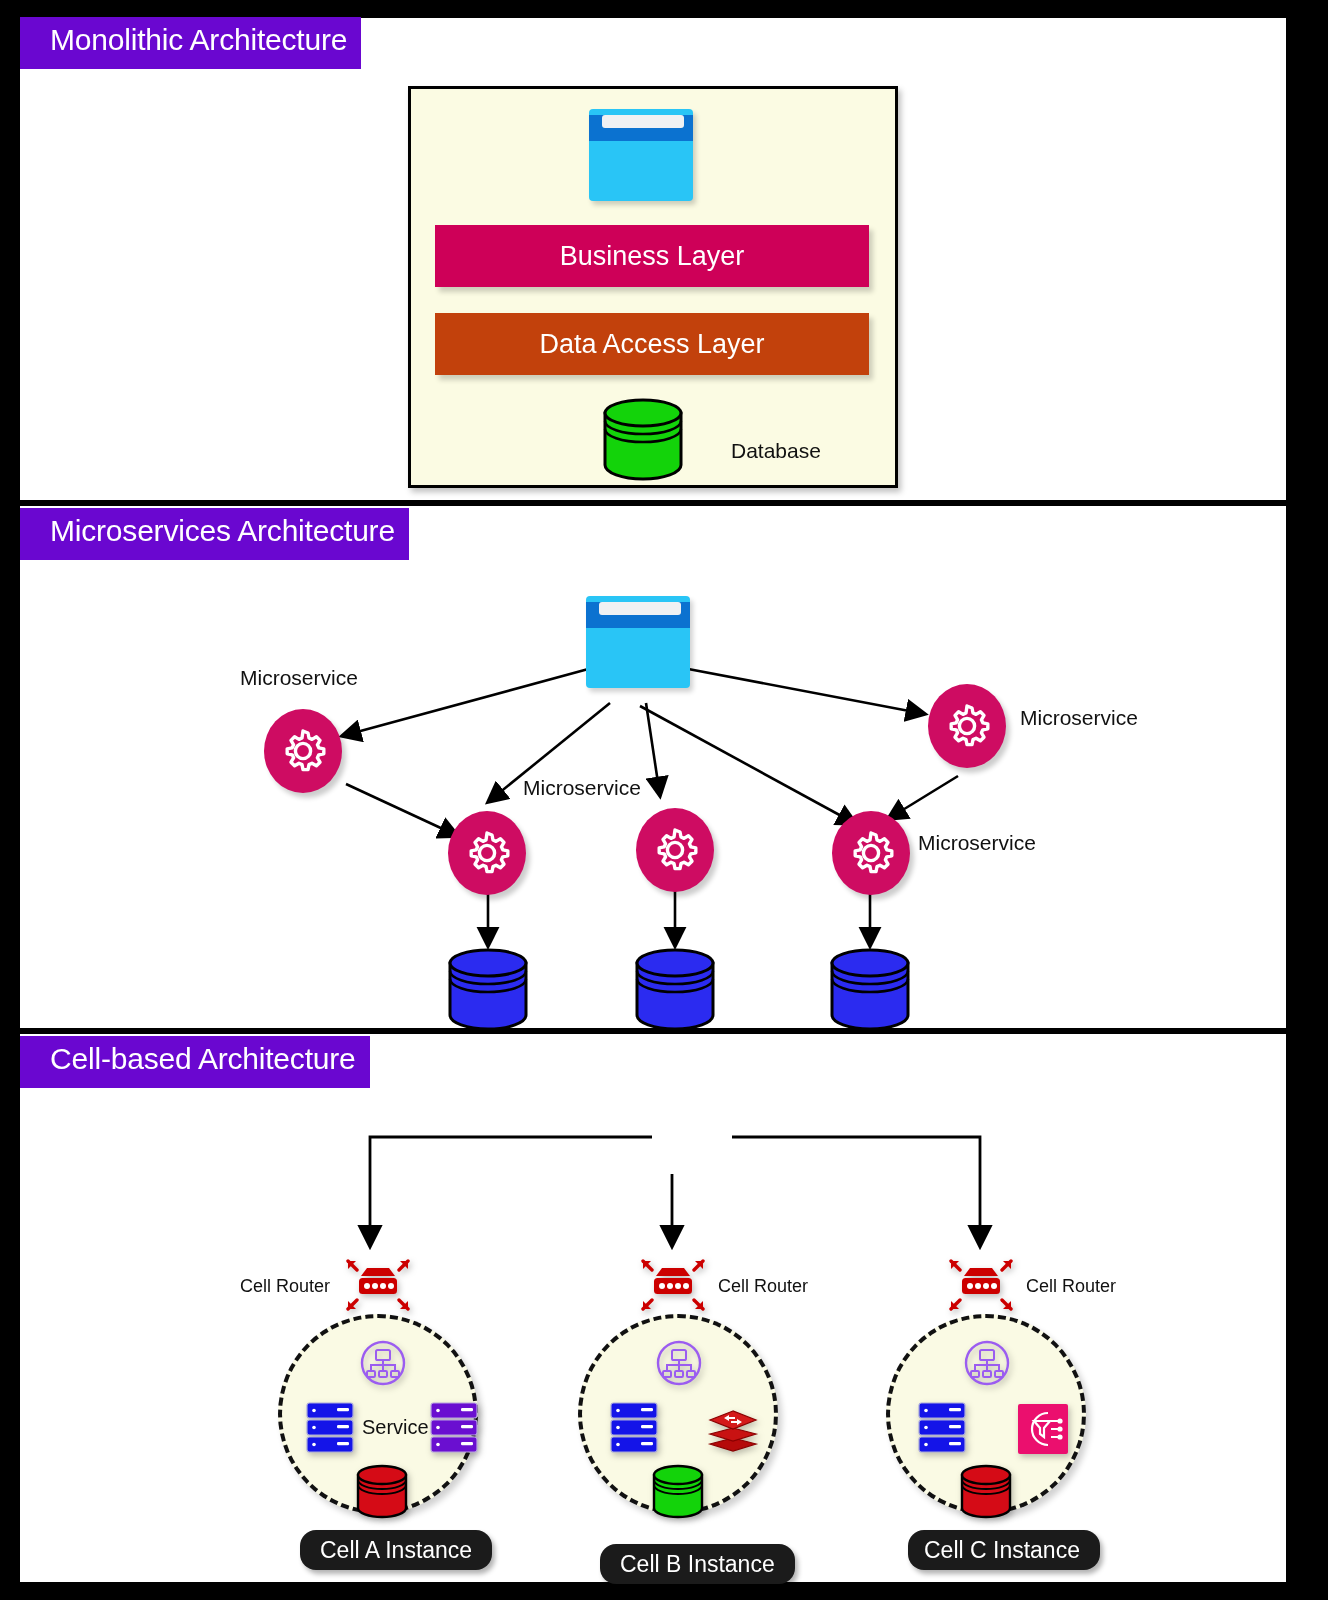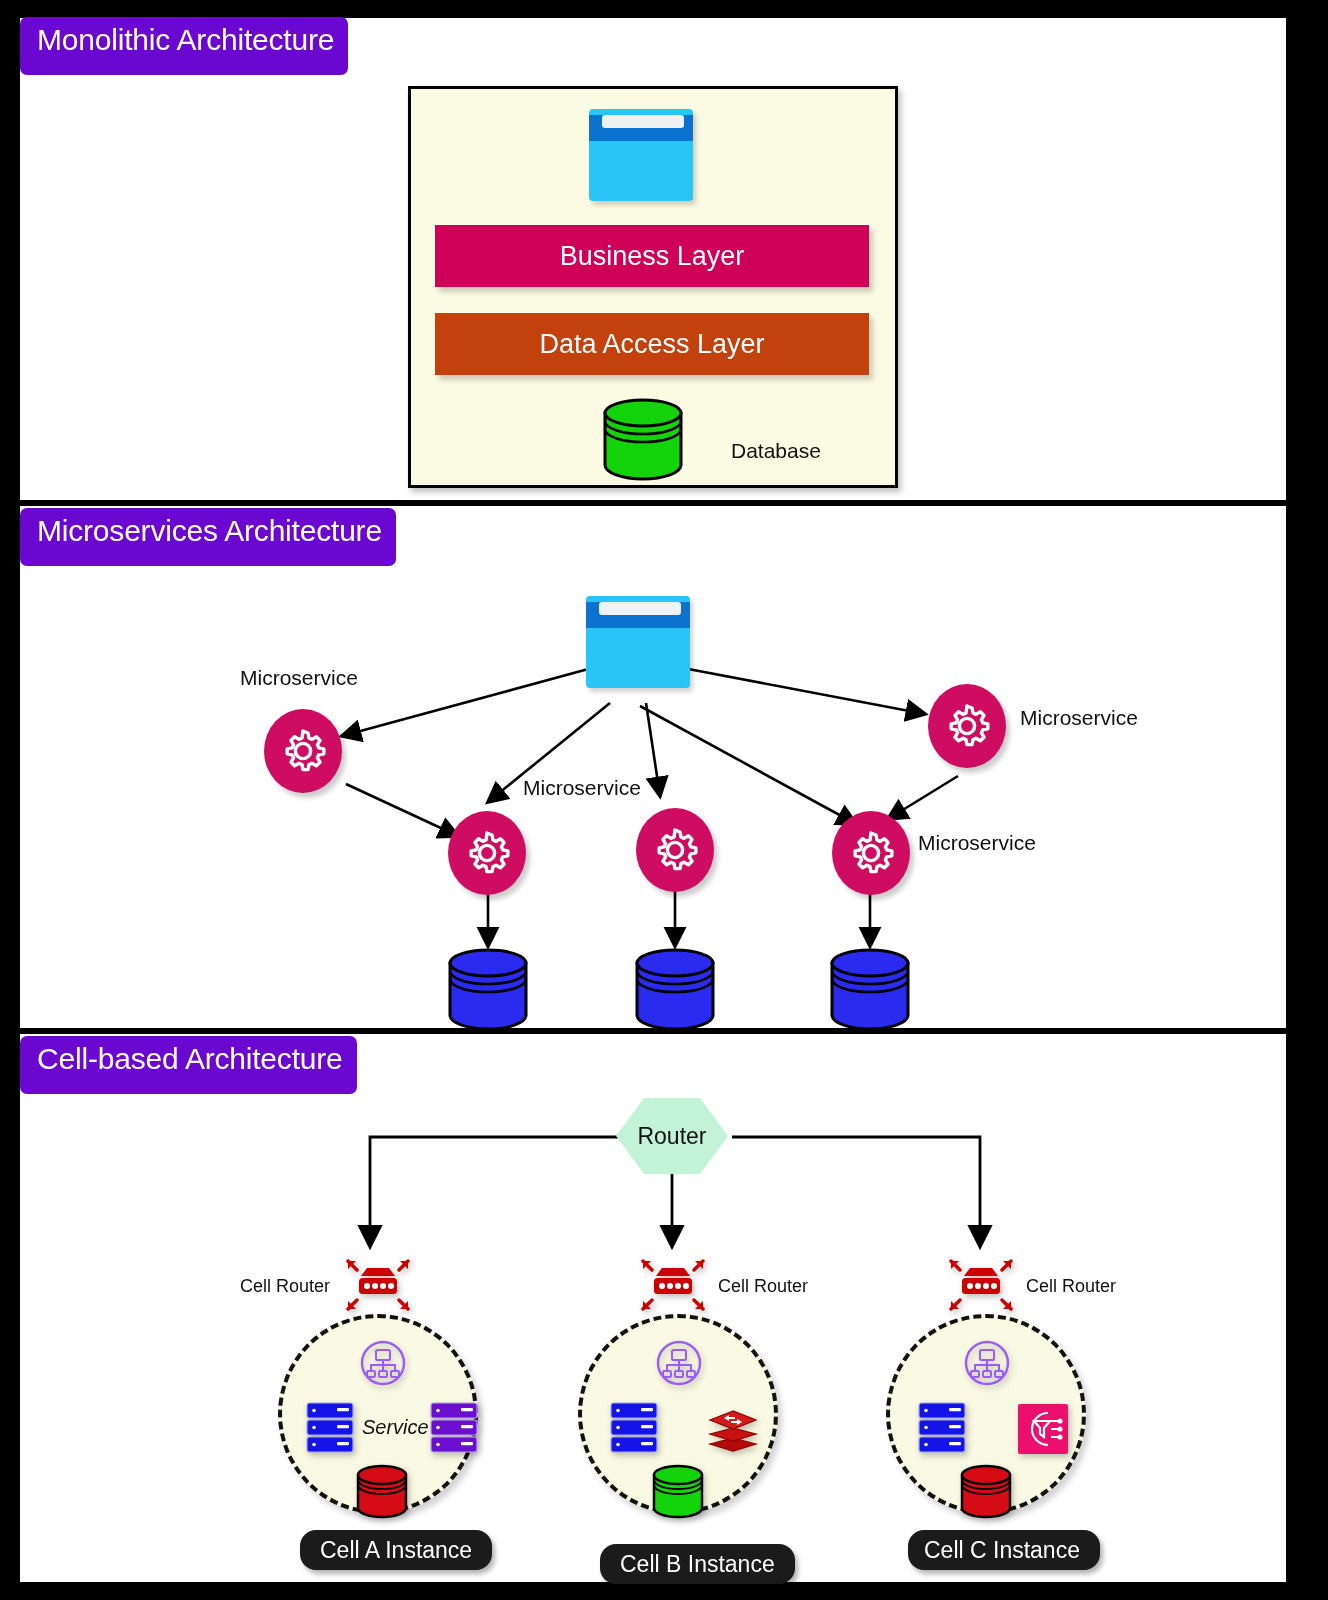--- a/index.html
+++ b/index.html
@@ -7,24 +7,23 @@
     font-family:"Liberation Sans", sans-serif;
     width:1328px;height:1600px;position:relative;overflow:hidden;
   }
   .frame{
     position:absolute;left:20px;top:18px;width:1266px;height:1564px;
     background:#fff;box-sizing:border-box;
   }
   .divider{position:absolute;left:0;width:100%;height:6px;background:#000;}
   .badge{
     position:absolute;background:#6A07D0;color:#fff;
-    font-size:30px;line-height:46px;height:58px;
-    padding:0 14px 0 17px;white-space:nowrap;z-index:30;
+    font-size:30px;line-height:46px;height:52px;
+    padding:0 14px 0 30px;white-space:nowrap;z-index:30;
     letter-spacing:-0.2px;
-    border-radius:7px;
   }
   .sec{position:absolute;left:0;width:100%;}
 
   
   .browser{
     position:absolute;width:104px;height:92px;border-radius:4px;
     background:#29C5F6;box-shadow:3px 4px 5px rgba(0,0,0,.18);overflow:hidden;
   }
   .browser .bar{height:26px;background:#0B72D0;}
   .browser .bar i{
@@ -233,24 +232,20 @@
           <path d="M0,0 L9,4.5 L0,9 z" fill="#000"></path>
         </marker>
       </defs>
       <g stroke="#000" stroke-width="2.8" fill="none">
         <path d="M632 103 L350 103 L350 212" marker-end="url(#ah2)"></path>
         <path d="M652 140 L652 212" marker-end="url(#ah2)"></path>
         <path d="M712 103 L960 103 L960 212" marker-end="url(#ah2)"></path>
       </g>
     </svg>
 
-    <div class="hexrouter" style="left:596px;top:64px;">
-      <div class="hx"></div>
-      <span>Router</span>
-    </div>
 
     <div class="cell" style="left:250px;top:222px;">
       <div class="icn" style="left:75px;top:0;">
         <svg width="66" height="58" viewBox="0 0 66 58">
           <g fill="#CC0000">
             <path d="M16 20 l6-8 h22 l6 8 z"></path>
             <rect x="14" y="22" width="38" height="16" rx="3.5"></rect>
           </g>
           <g fill="#fff">
             <circle cx="22" cy="30" r="3"></circle>
@@ -298,21 +293,21 @@
             <circle cx="8" cy="8.5" r="1.8"></circle>
               <circle cx="8" cy="25.5" r="1.8"></circle>
               <circle cx="8" cy="42.5" r="1.8"></circle>
             <rect x="31" y="6" width="12" height="3.2" rx="1.2"></rect>
             <rect x="31" y="23" width="12" height="3.2" rx="1.2"></rect>
             <rect x="31" y="40" width="12" height="3.2" rx="1.2"></rect>
           </g>
         </svg>
       </div>
 
-      <div class="lbl-sm" style="left:92px;top:160px;font-size:20px;font-style:italic;">Service</div>
+      <div class="lbl-sm" style="left:92px;top:160px;font-size:20px;">Service</div>
 
       <div class="icn" style="left:160px;top:146px;">
         <svg width="48" height="52" viewBox="0 0 48 52">
           <g fill="#6A0FD0" stroke="#B9A5E0" stroke-width="1.2">
             <rect x="1" y="1" width="46" height="15" rx="2.5"></rect>
             <rect x="1" y="18" width="46" height="15" rx="2.5"></rect>
             <rect x="1" y="35" width="46" height="15" rx="2.5"></rect>
           </g>
           <g fill="#fff">
             <circle cx="8" cy="8.5" r="1.8"></circle>

